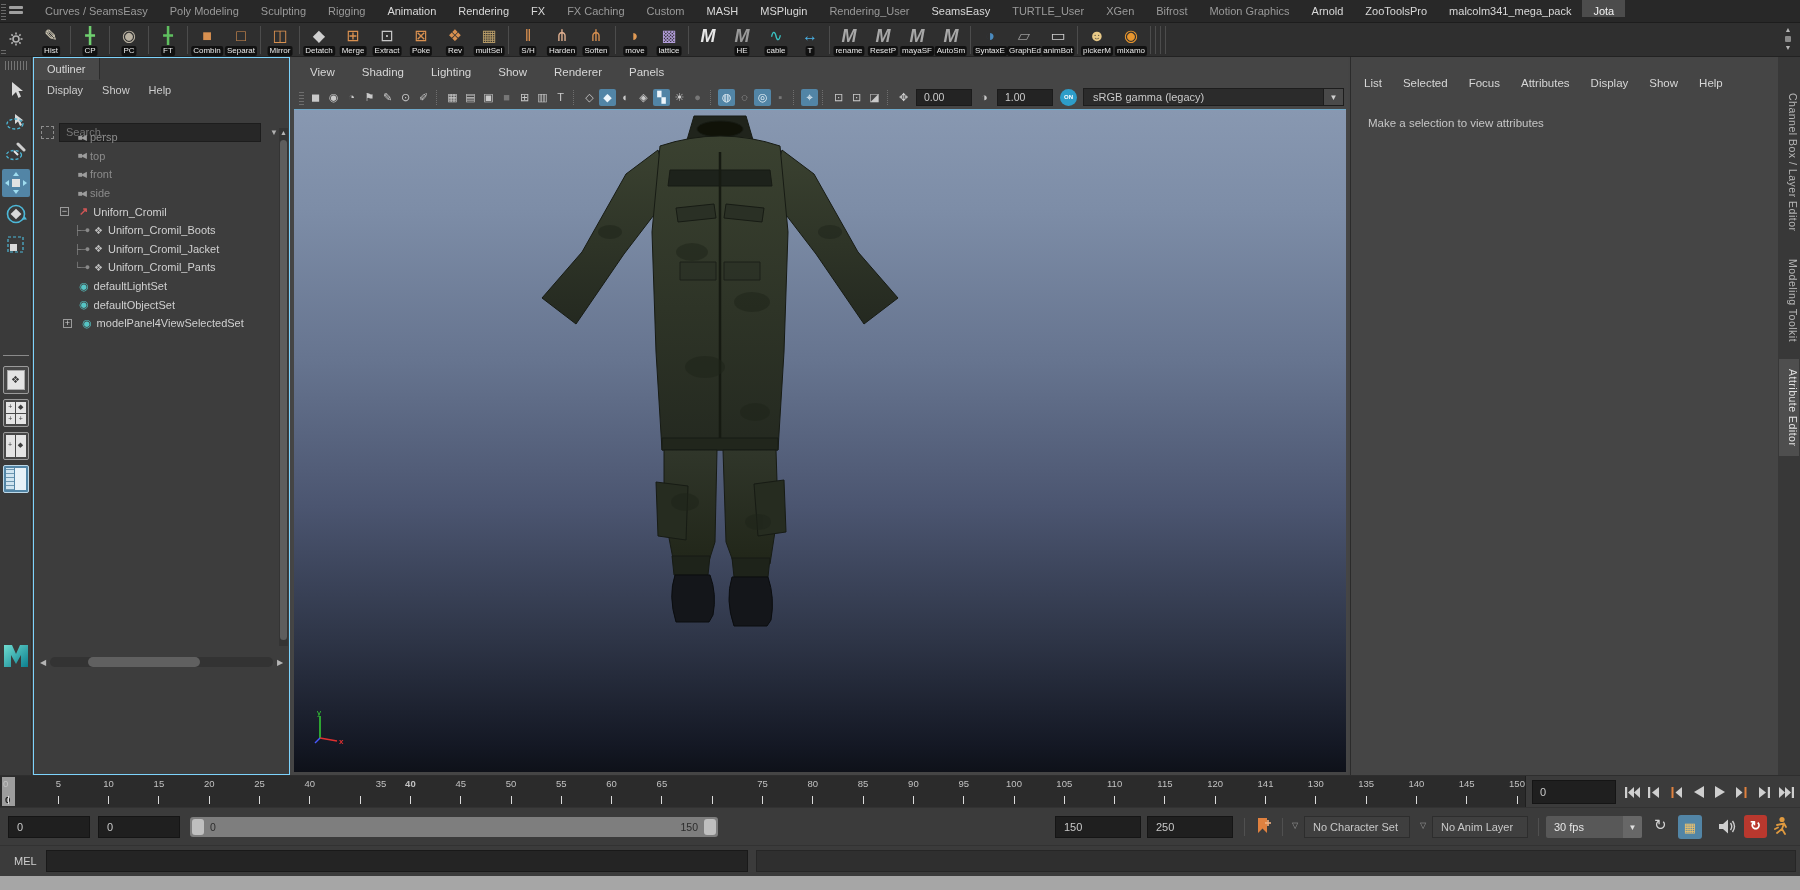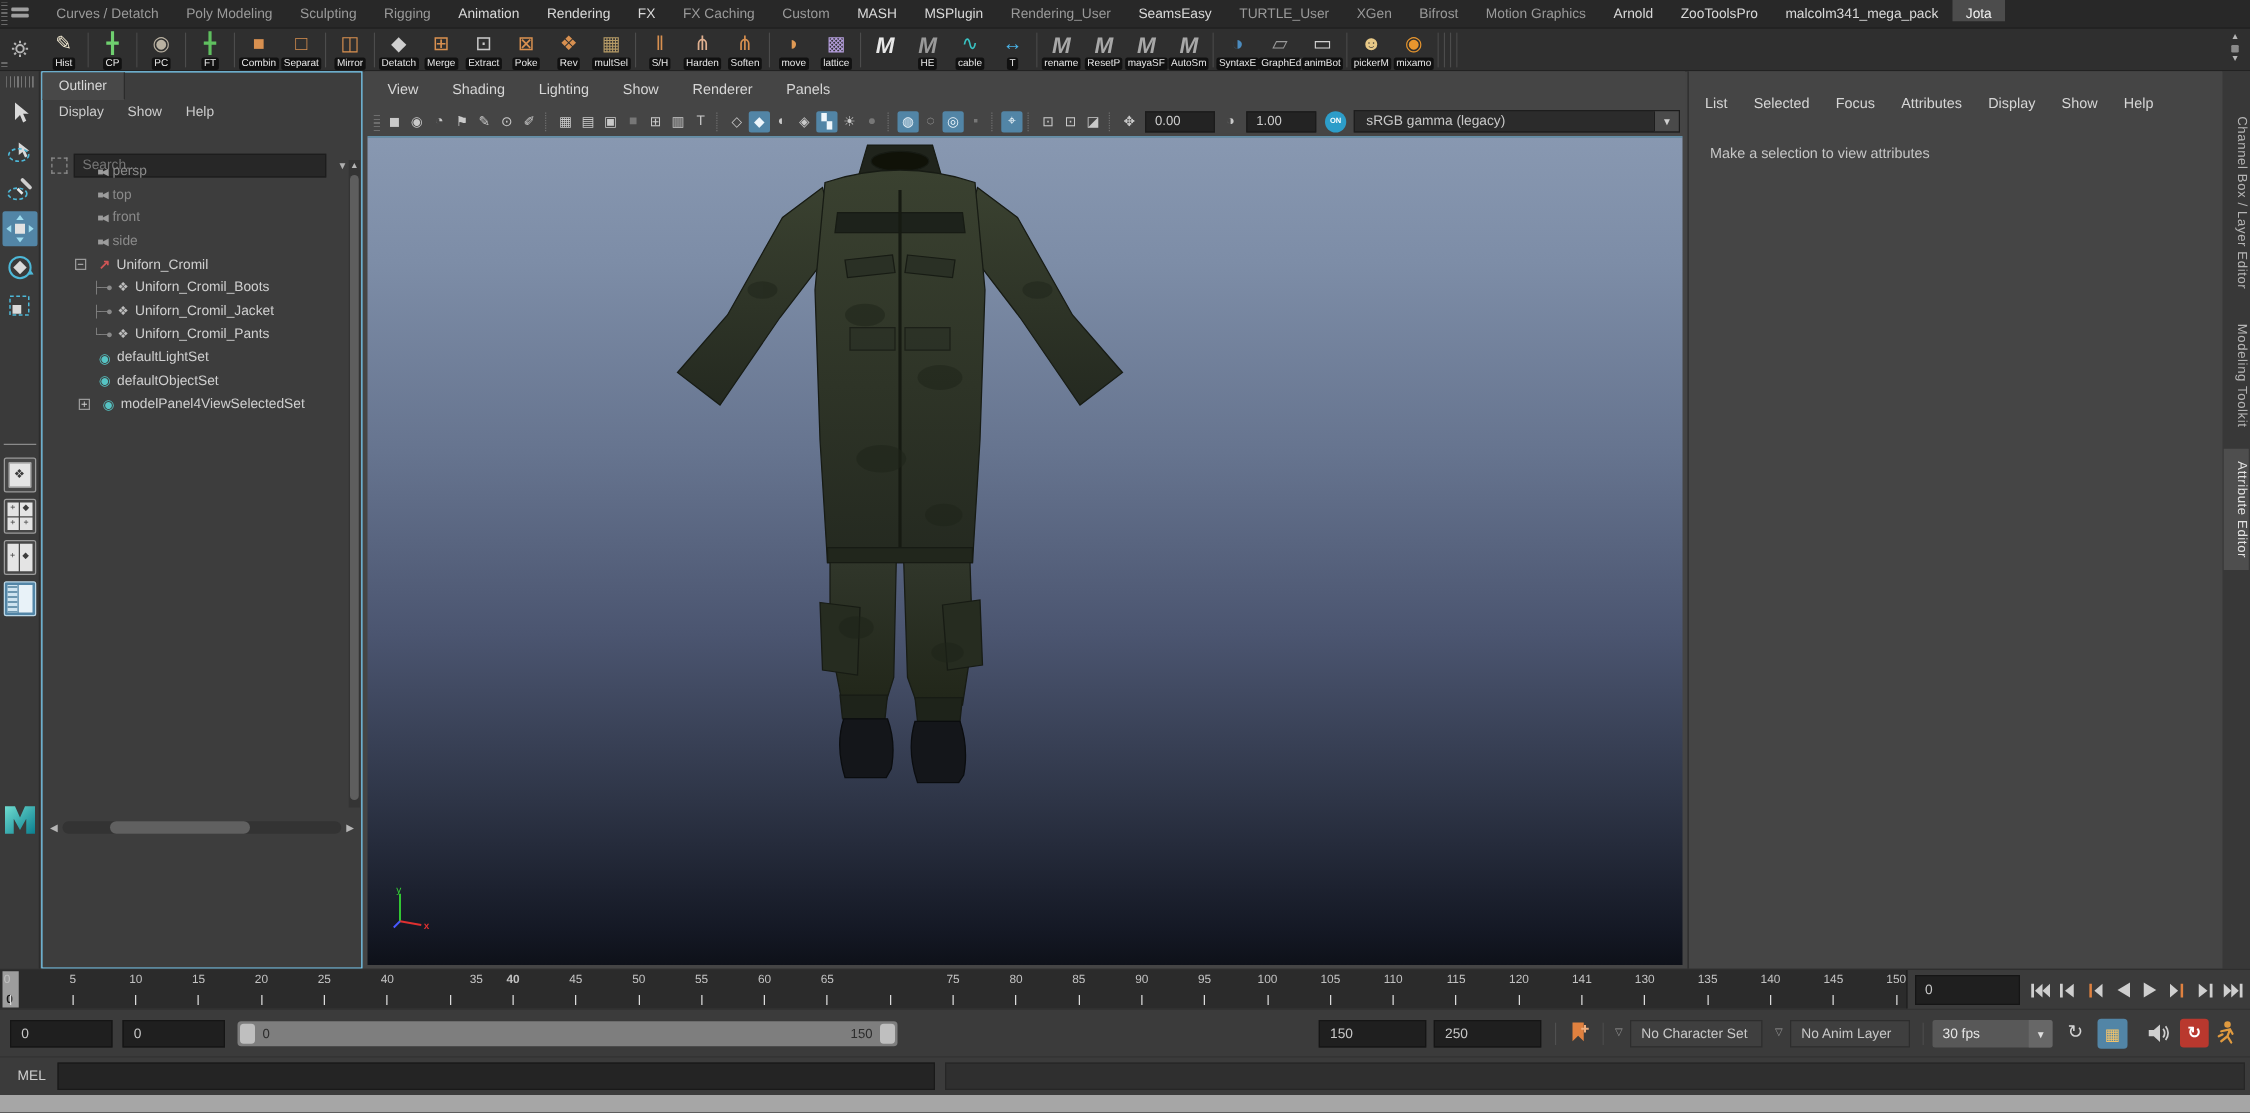--- a/index.html
+++ b/index.html
@@ -141,21 +141,21 @@
 <body>
 
 <div id="tabrow">
   <div class="dots"></div>
 </div>
 <div id="hamburger">
     <span></span>
     <span></span>
   </div>
 <div id="shelf-tabs" style="position:absolute;left:34px;top:0;display:flex;">
-    <div class="tab">Curves / Detatch</div>
+    <div class="tab">Curves / SeamsEasy</div>
     <div class="tab">Poly Modeling</div>
     <div class="tab">Sculpting</div>
     <div class="tab">Rigging</div>
     <div class="tab bright">Animation</div>
     <div class="tab bright">Rendering</div>
     <div class="tab bright">FX</div>
     <div class="tab">FX Caching</div>
     <div class="tab">Custom</div>
     <div class="tab bright">MASH</div>
     <div class="tab bright">MSPlugin</div>

